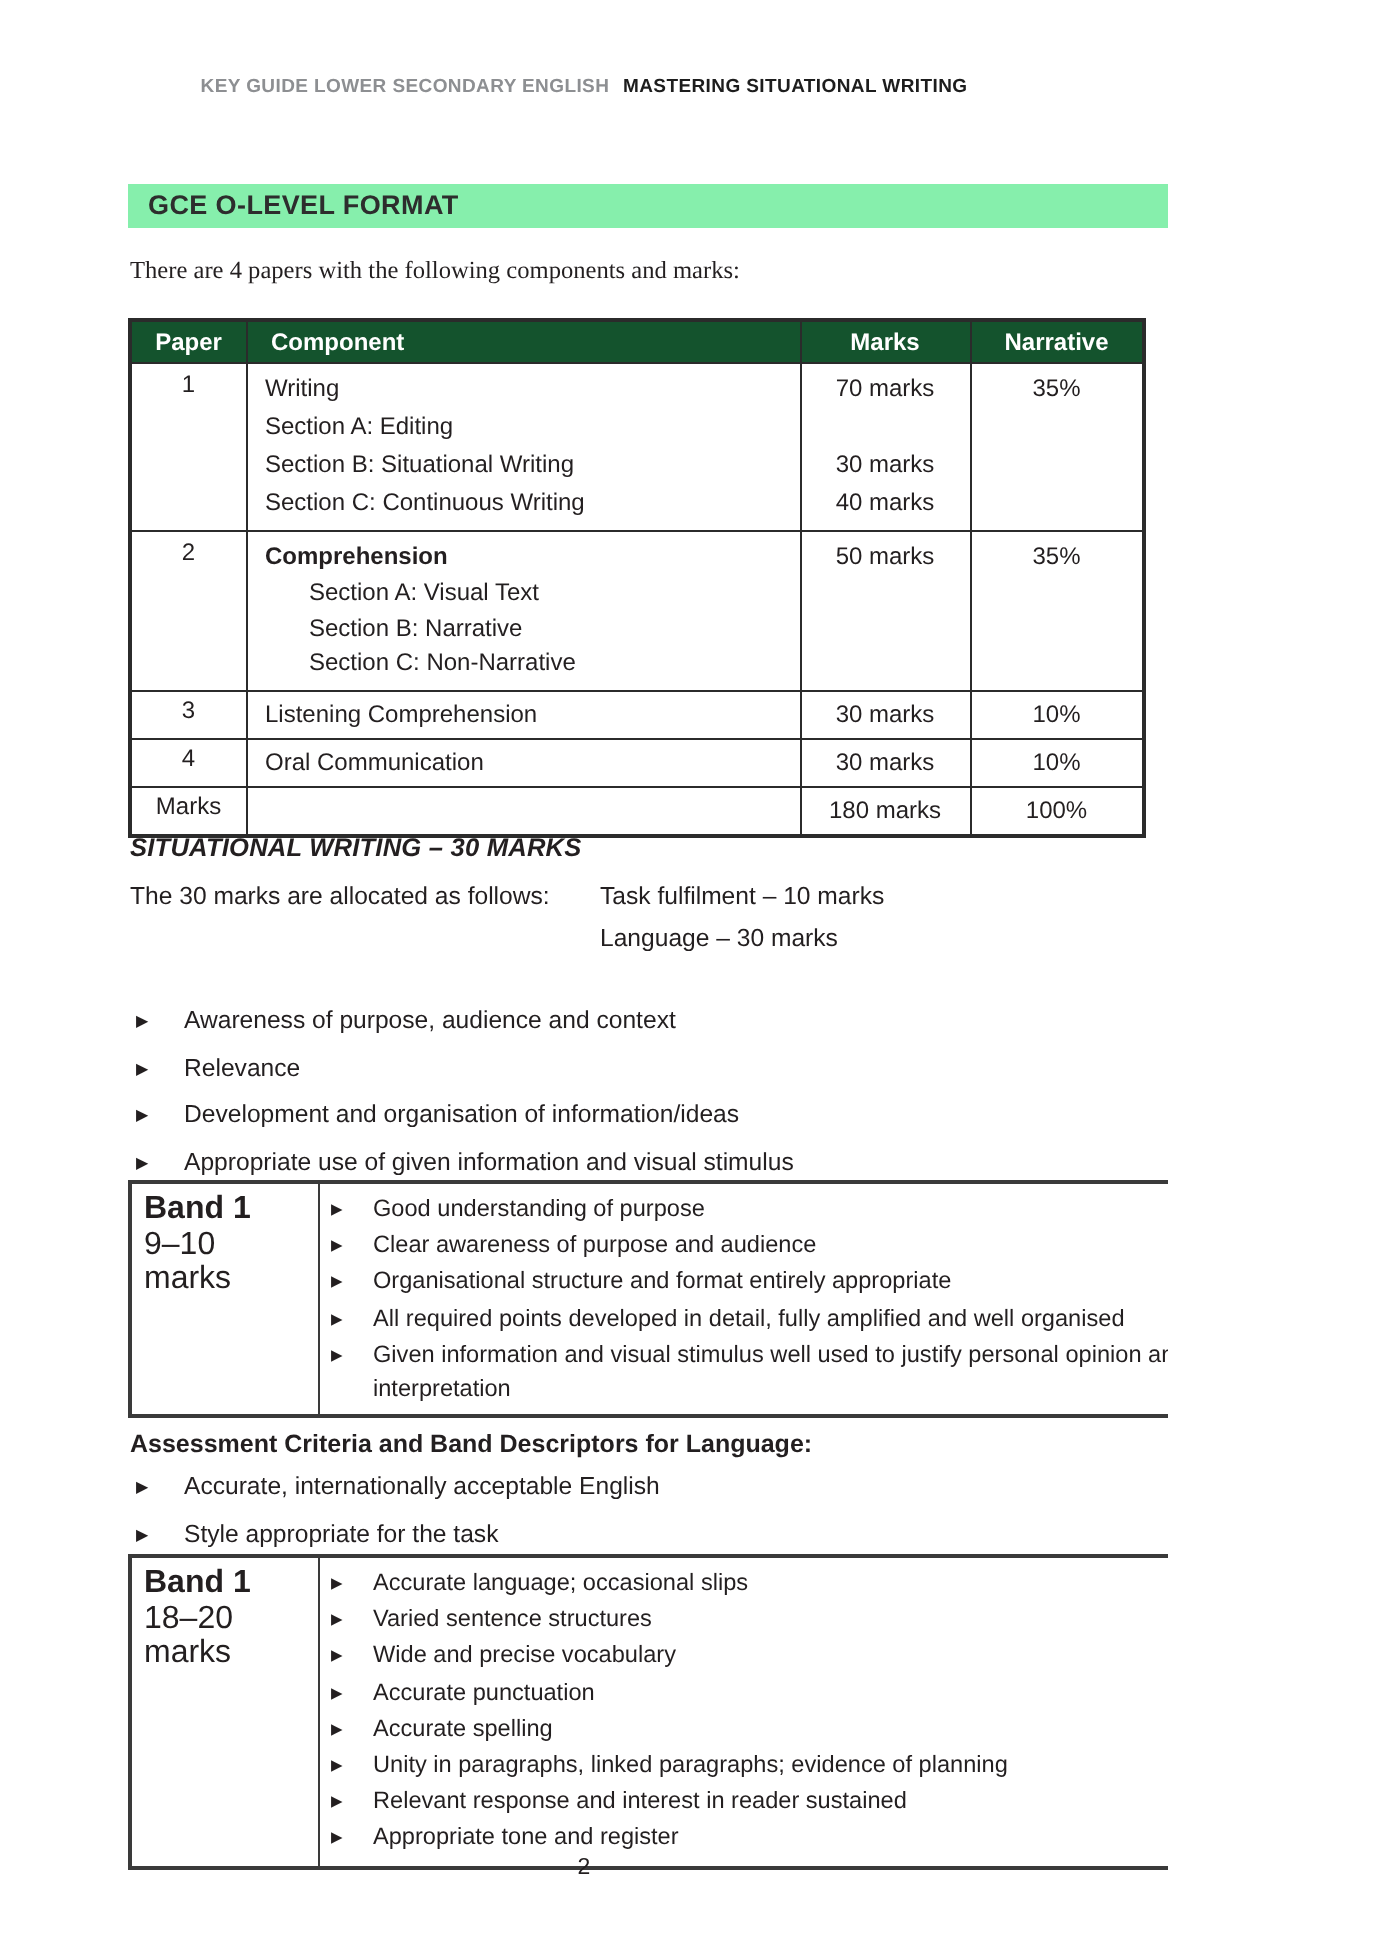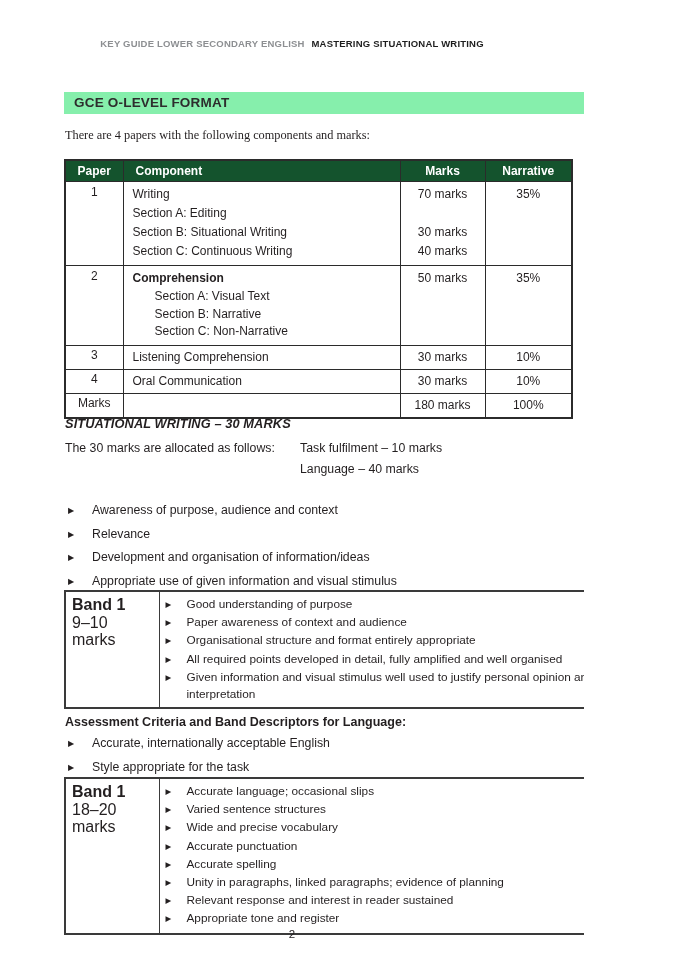--- a/index.html
+++ b/index.html
@@ -219,21 +219,21 @@
         </tr>
       </tbody>
   </table>
 
   <div class="sw-title">SITUATIONAL WRITING – 30 MARKS</div>
 
   <div class="alloc">
     <div class="alloc-label">The 30 marks are allocated as follows:</div>
     <div class="alloc-items" id="alloc-items">
         <div>Task fulfilment – 10 marks</div>
-        <div>Language – 40 marks</div>
+        <div>Language – 30 marks</div>
       </div>
   </div>
 
   <ul class="bullets criteria" id="tf-criteria">
       <li>
         <span class="bullet">▶</span>
         <span class="btext">Awareness of purpose, audience and context</span>
       </li>
       <li>
         <span class="bullet">▶</span>
@@ -261,21 +261,21 @@
           <div class="band-marks">9–10 marks</div>
         </td>
         <td>
           <ul class="bullets" id="tf-band-list">
               <li>
                 <span class="bullet">▶</span>
                 <span class="btext">Good understanding of purpose</span>
               </li>
               <li>
                 <span class="bullet">▶</span>
-                <span class="btext">Paper awareness of context and audience</span>
+                <span class="btext">Clear awareness of purpose and audience</span>
               </li>
               <li>
                 <span class="bullet">▶</span>
                 <span class="btext">Organisational structure and format entirely appropriate</span>
               </li>
               <li>
                 <span class="bullet">▶</span>
                 <span class="btext">All required points developed in detail, fully amplified and well organised</span>
               </li>
               <li>

